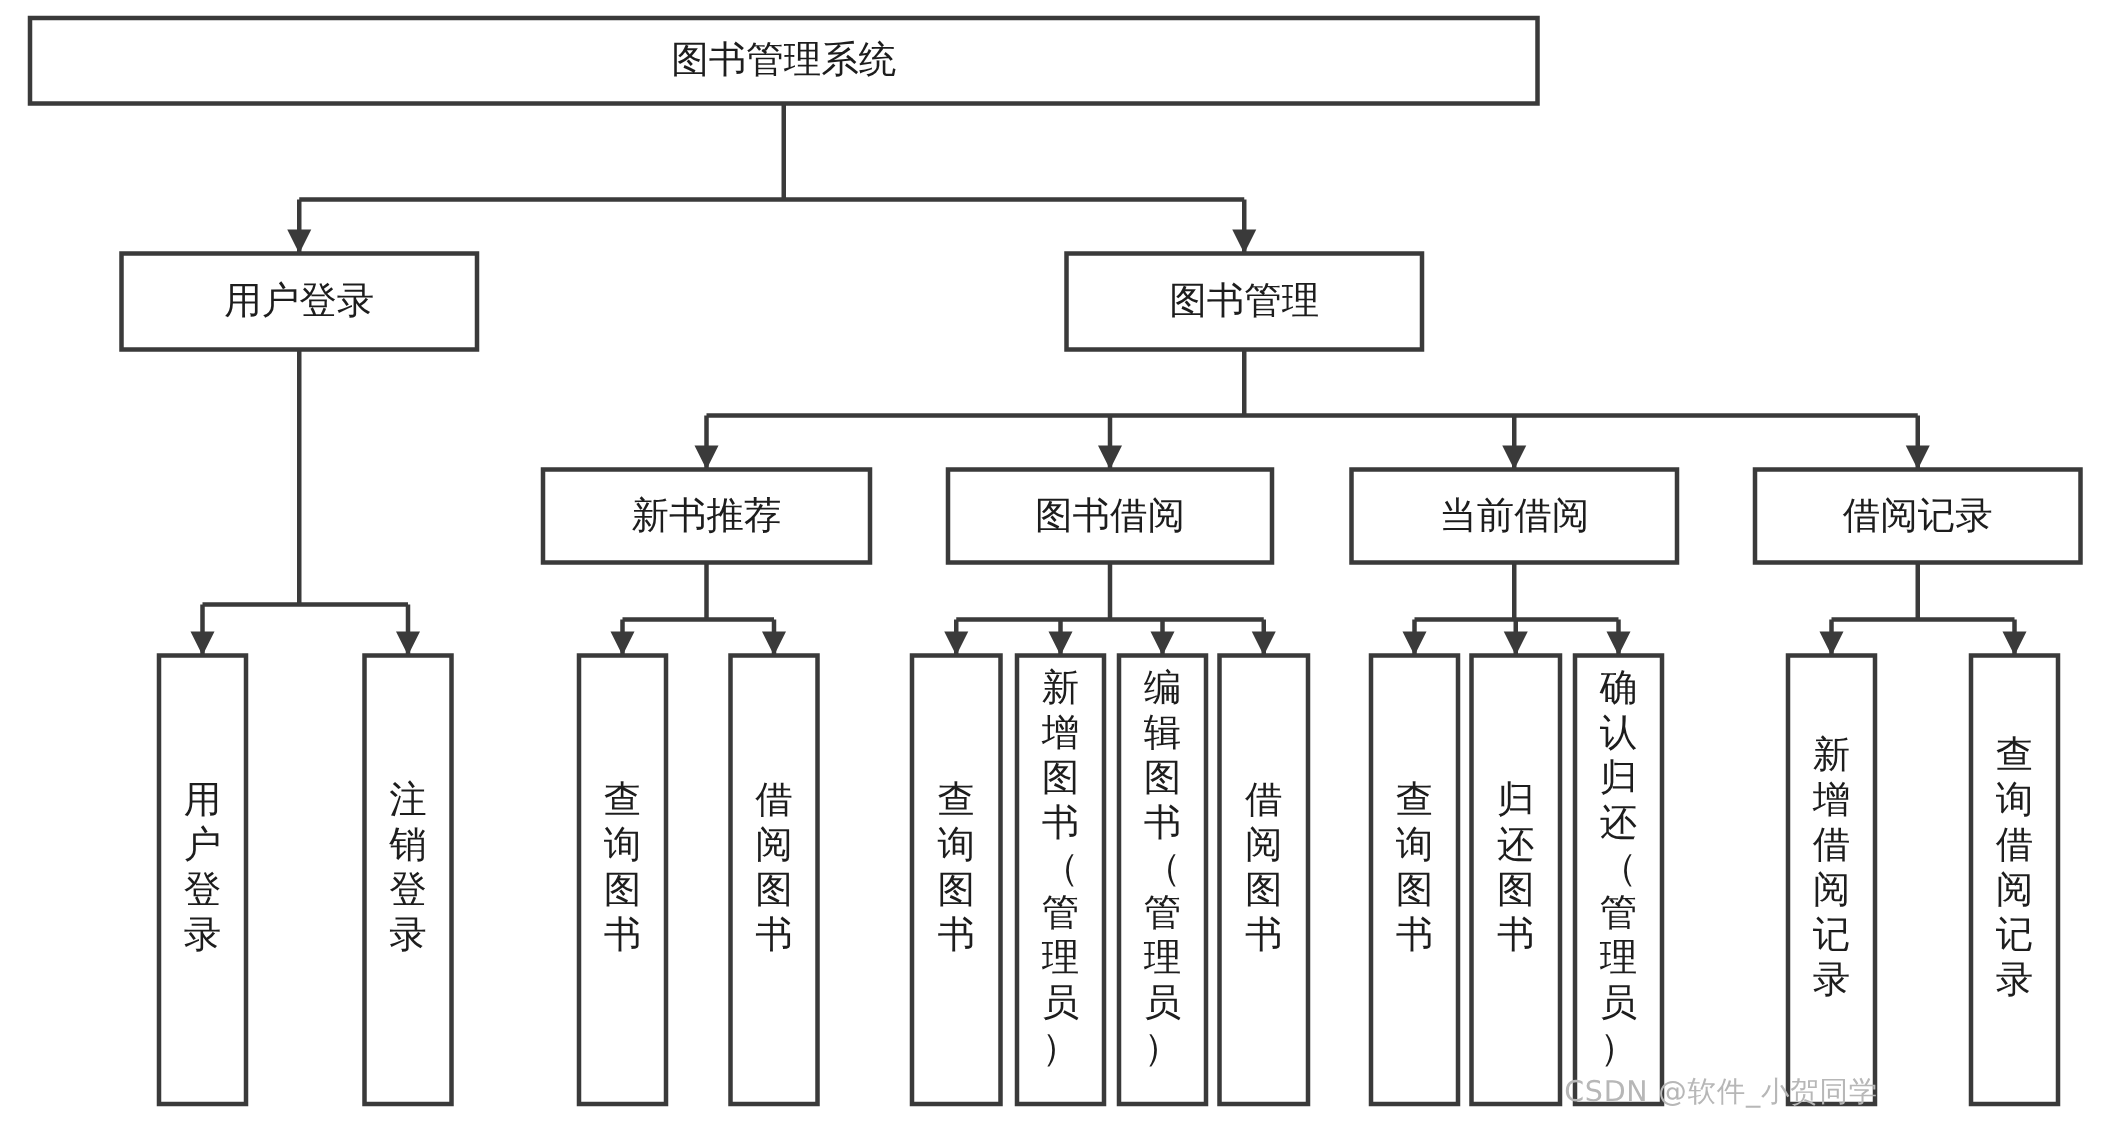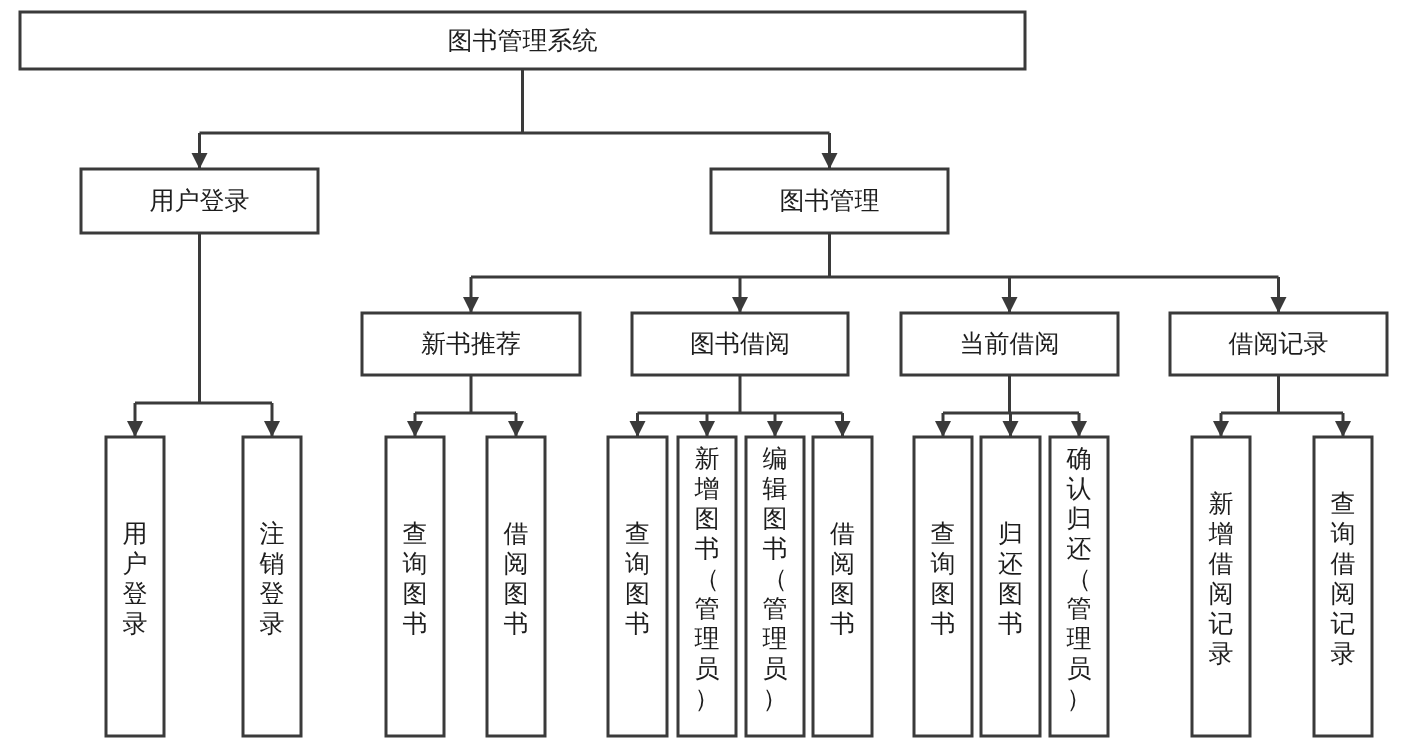--- a/index.html
+++ b/index.html
@@ -206,13 +206,14 @@
         <g>
           <rect x="1192" y="437" width="58" height="299" class="node-box"></rect>
           <text x="1221" class="node-label-vertical"><tspan x="1221" y="511.5">新</tspan><tspan x="1221" y="541.5">增</tspan><tspan x="1221" y="571.5">借</tspan><tspan x="1221" y="601.5">阅</tspan><tspan x="1221" y="631.5">记</tspan><tspan x="1221" y="661.5">录</tspan></text>
         </g>
         <g>
           <rect x="1314" y="437" width="58" height="299" class="node-box"></rect>
           <text x="1343" class="node-label-vertical"><tspan x="1343" y="511.5">查</tspan><tspan x="1343" y="541.5">询</tspan><tspan x="1343" y="571.5">借</tspan><tspan x="1343" y="601.5">阅</tspan><tspan x="1343" y="631.5">记</tspan><tspan x="1343" y="661.5">录</tspan></text>
         </g>
       </g>
   </svg>
+  <div class="watermark">CSDN @软件_小贺同学</div>
 </div>
 
 </body></html>

